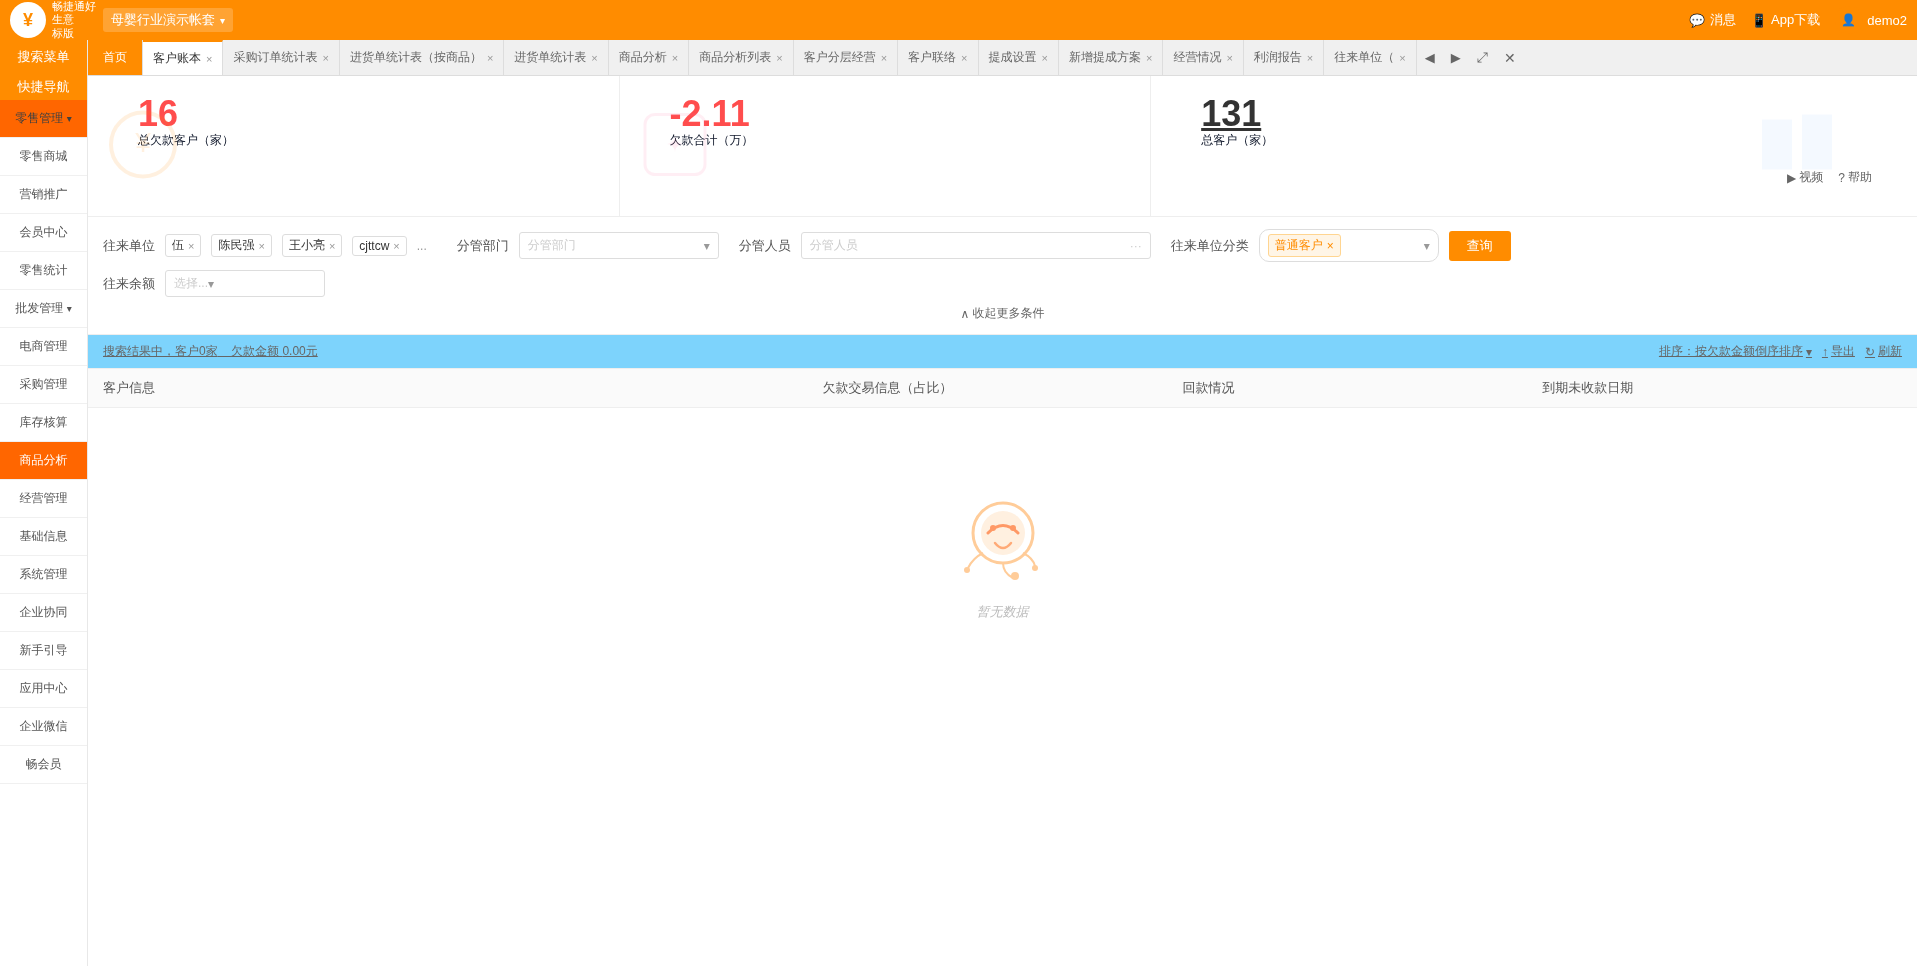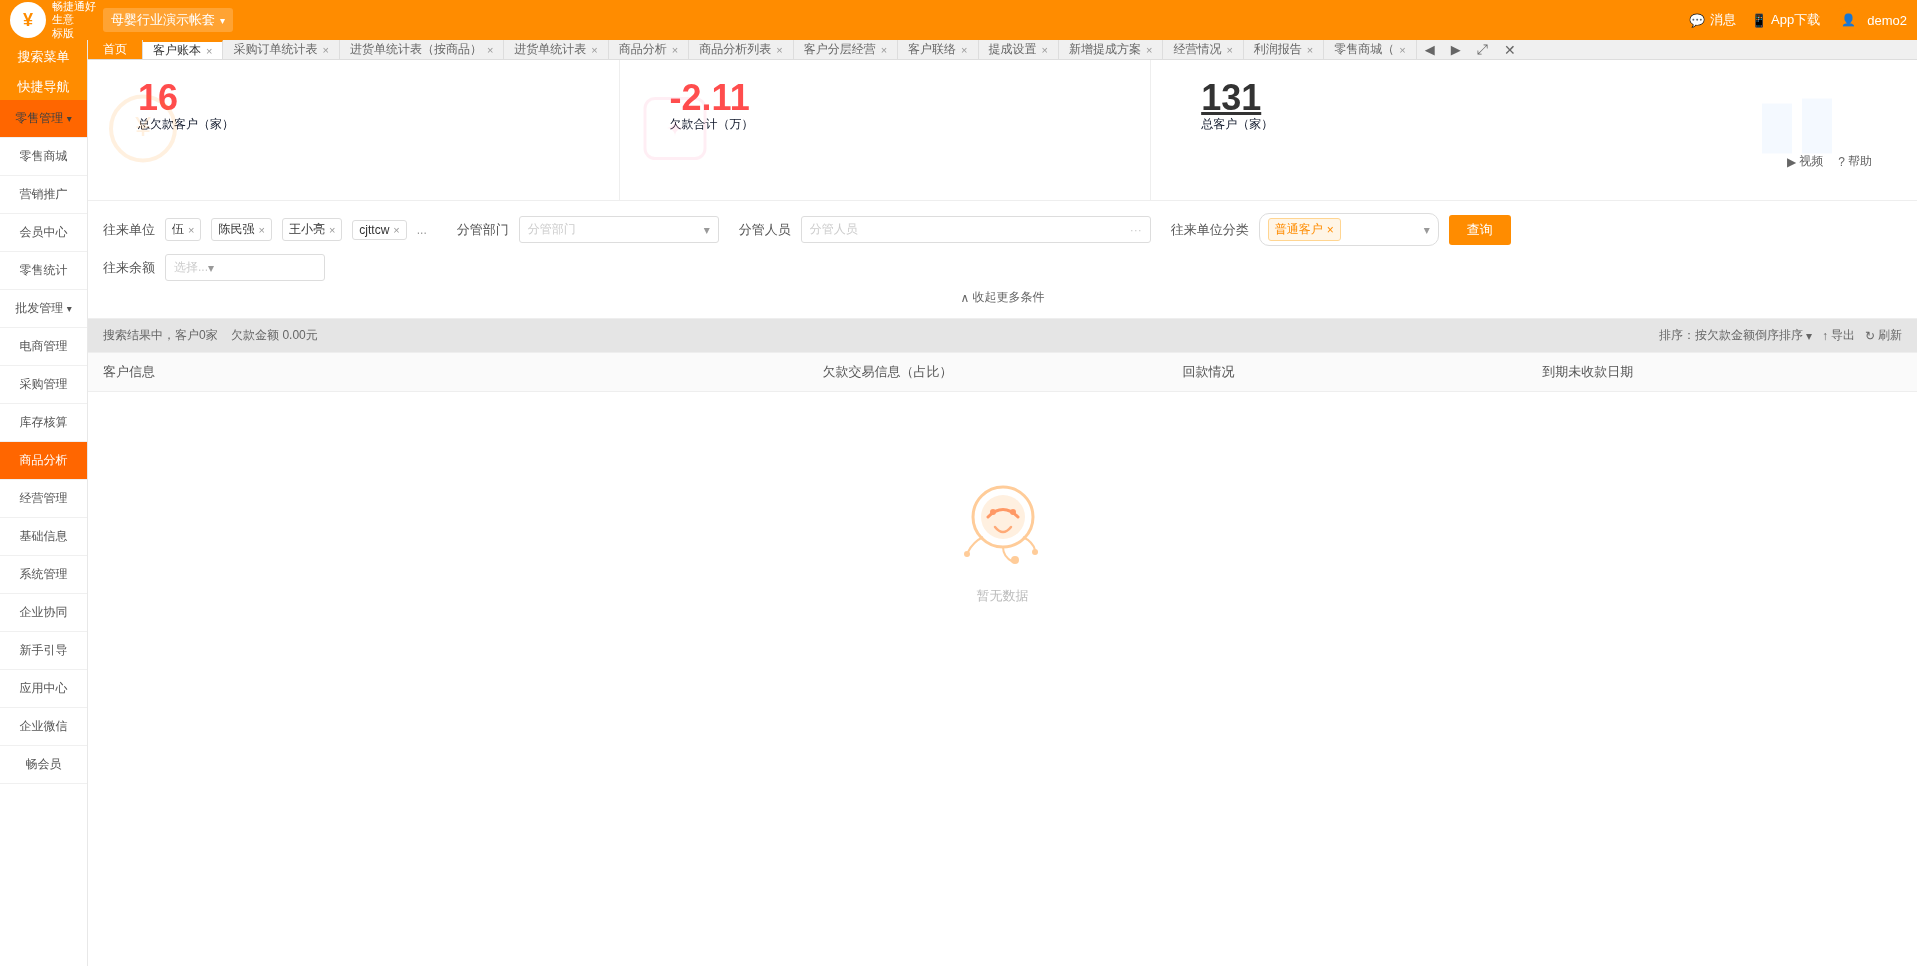--- a/index.html
+++ b/index.html
@@ -23,21 +23,21 @@
     .sidebar { width: 88px; background: #fff; flex-shrink: 0; border-right: 1px solid #e8e8e8; overflow-y: auto; }
     .sidebar-search { padding: 8px; background: #ff8c00; color: white; text-align: center; font-size: 13px; cursor: pointer; }
     .sidebar-nav { padding: 4px; background: #ff8c00; color: white; text-align: center; font-size: 13px; cursor: pointer; }
     .sidebar-item { padding: 10px 5px; text-align: center; font-size: 12px; cursor: pointer; color: #555; border-bottom: 1px solid #f0f0f0; }
     .sidebar-item.active { background: #ff6600; color: #404040; }
 
     
     .main-content { flex: 1; display: flex; flex-direction: column; overflow: hidden; }
 
     
-    .tab-bar { display: flex; background: #f0f0f0; border-bottom: 1px solid #ddd; align-items: center; height: 20px; flex-shrink: 0; overflow: hidden; }
+    .tab-bar { display: flex; background: #f0f0f0; border-bottom: 1px solid #ddd; align-items: center; height: 36px; flex-shrink: 0; overflow: hidden; }
     .tab { display: flex; align-items: center; padding: 0 10px; height: 100%; font-size: 12px; cursor: pointer; white-space: nowrap; border-right: 1px solid #ddd; background: #f0f0f0; color: #666; }
     .tab.home { background: #ff8c00; color: white; padding: 0 15px; }
     .tab.active { background: white; color: #333; border-top: 2px solid #ff8c00; }
     .tab .close-btn { margin-left: 5px; color: #999; font-size: 11px; }
     .tab-more { padding: 0 8px; cursor: pointer; color: #666; }
     .tab-action-btn { padding: 0 8px; cursor: pointer; color: #666; font-size: 14px; }
 
     
     .page-content { flex: 1; overflow-y: auto; background: white; }
 
@@ -63,33 +63,33 @@
     .filter-select .arrow { margin-left: auto; }
     .filter-input { display: flex; align-items: center; border: 1px solid #ddd; border-radius: 3px; padding: 4px 8px; min-width: 300px; cursor: pointer; font-size: 12px; color: #999; background: white; }
     .filter-input .dots { margin-left: auto; color: #ccc; }
     .filter-classification { display: flex; align-items: center; border: 1px solid #ddd; border-radius: 3px; padding: 4px 8px; min-width: 180px; cursor: pointer; font-size: 12px; color: #999; background: white; }
     .btn-query { background: #ff8c00; color: white; border: none; padding: 6px 18px; border-radius: 3px; cursor: pointer; font-size: 13px; }
     .collapse-btn { display: flex; align-items: center; gap: 3px; color: #666; cursor: pointer; font-size: 12px; }
     .selected-tag { background: #fff5e6; border: 1px solid #ffd591; border-radius: 3px; padding: 2px 6px; font-size: 12px; color: #ff8c00; display: flex; align-items: center; }
     .selected-tag .tag-close { margin-left: 4px; cursor: pointer; color: #ff8c00; }
 
     
-    .result-bar { display: flex; align-items: center; padding: 8px 15px; background: #e5e5e5; border-bottom: 1px solid #eee; font-size: 12px; color: #666; }
+    .result-bar { display: flex; align-items: center; padding: 8px 15px; background: #7dd3fc; border-bottom: 1px solid #eee; font-size: 12px; color: #666; text-decoration: underline; }
     .result-bar .right { margin-left: auto; display: flex; align-items: center; gap: 10px; }
     .sort-select { display: flex; align-items: center; gap: 3px; cursor: pointer; color: #666; }
     .action-link-sm { display: flex; align-items: center; gap: 3px; cursor: pointer; color: #666; }
 
     
     .data-table { width: 100%; background: white; }
     .table-header { display: flex; padding: 10px 15px; border-bottom: 1px solid #eee; background: #fafafa; }
     .table-col { flex: 1; font-size: 13px; color: #555; font-weight: normal; }
     .table-col:first-child { flex: 2; }
 
     
-    .empty-state { display: flex; flex-direction: column; align-items: center; justify-content: center; padding: 80px 0; }
+    .empty-state { display: flex; flex-direction: column; align-items: center; justify-content: center; padding: 80px 0; font-style: italic; }
     .empty-icon { width: 100px; height: 100px; position: relative; }
     .empty-icon svg { width: 100%; height: 100%; }
     .empty-text { margin-top: 15px; color: #bbb; font-size: 13px; }
     .residual-select { display: flex; align-items: center; border: 1px solid #ddd; border-radius: 3px; padding: 4px 8px; min-width: 160px; cursor: pointer; font-size: 12px; color: #999; background: white; }
   </style>
 </head>
 <body>
 
 <div class="app-container">
 
@@ -240,21 +240,21 @@
         </div>
         <div class="tab">
           <span>经营情况</span>
           <span class="close-btn">×</span>
         </div>
         <div class="tab">
           <span>利润报告</span>
           <span class="close-btn">×</span>
         </div>
         <div class="tab">
-          <span>零售商城（</span>
+          <span>往来单位（</span>
           <span class="close-btn">×</span>
         </div>
         <div class="tab-more">◀</div>
         <div class="tab-more">▶</div>
         <div class="tab-action-btn">⤢</div>
         <div class="tab-action-btn">✕</div>
       </div>
 
       <div class="page-content">
 

